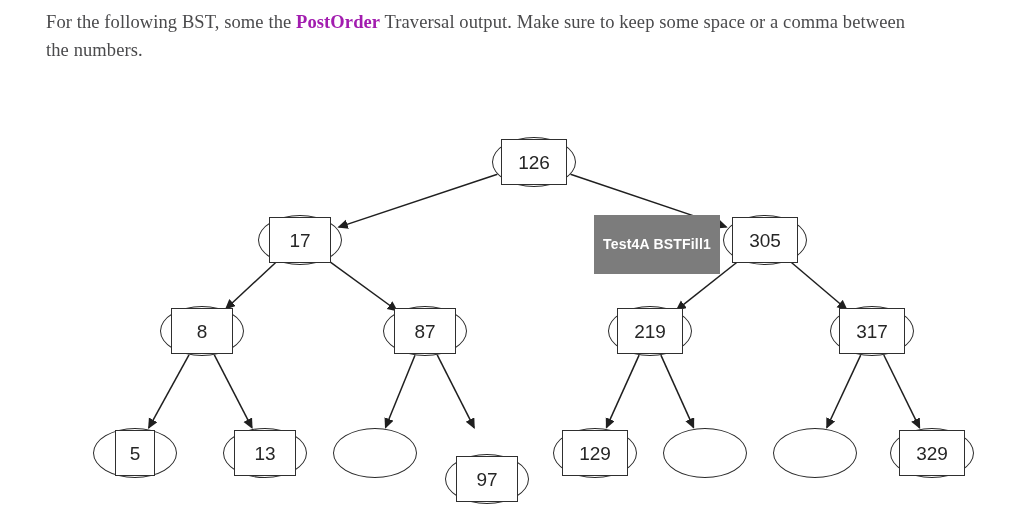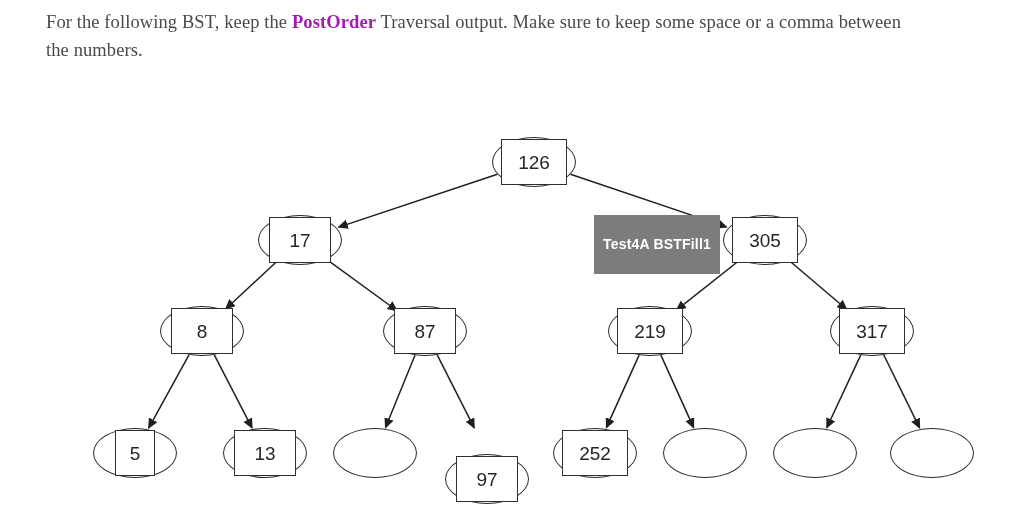--- a/index.html
+++ b/index.html
@@ -107,21 +107,21 @@
     line-height: 27px;
     white-space: nowrap;
     letter-spacing: 0.2px;
     z-index: 50;
   }
 </style>
 </head>
 <body>
 
 <div id="question-prompt">
-  <span>For the following BST, keep the </span><span class="bold">PostOrder</span><span> Traversal output. Make sure to keep some space or a comma between the numbers.</span>
+  <span>For the following BST, some the </span><span class="bold">PostOrder</span><span> Traversal output. Make sure to keep some space or a comma between the numbers.</span>
 </div>
 
 <div id="tree-canvas">
   <svg id="edge-layer" viewBox="0 0 1024 514">
     <defs>
       <marker id="arrowhead" markerWidth="7" markerHeight="7" refX="6" refY="3.2" orient="auto" markerUnits="strokeWidth">
         <path d="M0,0 L7,3.2 L0,6.4 Z" fill="#1f1f1f"></path>
       </marker>
     </defs>
     <g id="edges-group" stroke="#1f1f1f" stroke-width="1.5" fill="none">
@@ -201,28 +201,31 @@
       </div>
       <div class="tree-node" style="left: 487px; top: 479px;">
         <div class="node-ellipse"></div>
         <div class="node-box">
           <span class="node-value">97</span>
         </div>
       </div>
       <div class="tree-node" style="left: 595px; top: 453px;">
         <div class="node-ellipse"></div>
         <div class="node-box wide">
-          <span class="node-value">252</span>
+          <span class="node-value">129</span>
         </div>
       </div>
       <div class="tree-node empty" style="left: 705px; top: 453px;">
         <div class="node-ellipse"></div>
       </div>
       <div class="tree-node empty" style="left: 815px; top: 453px;">
         <div class="node-ellipse"></div>
       </div>
       <div class="tree-node" style="left: 932px; top: 453px;">
         <div class="node-ellipse"></div>
+        <div class="node-box wide">
+          <span class="node-value">329</span>
+        </div>
       </div>
     </div>
 </div>
 
 <div id="tooltip">Test4A BSTFill1</div>
 
 </body></html>

